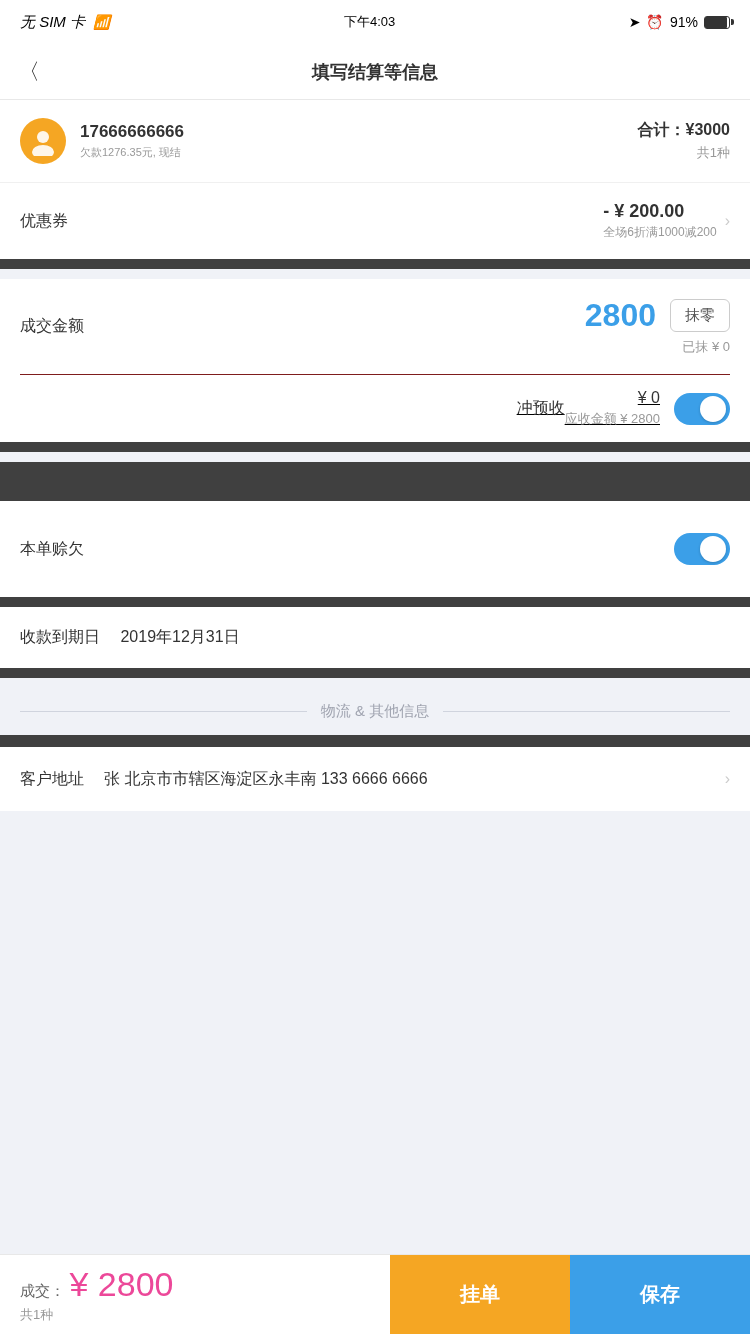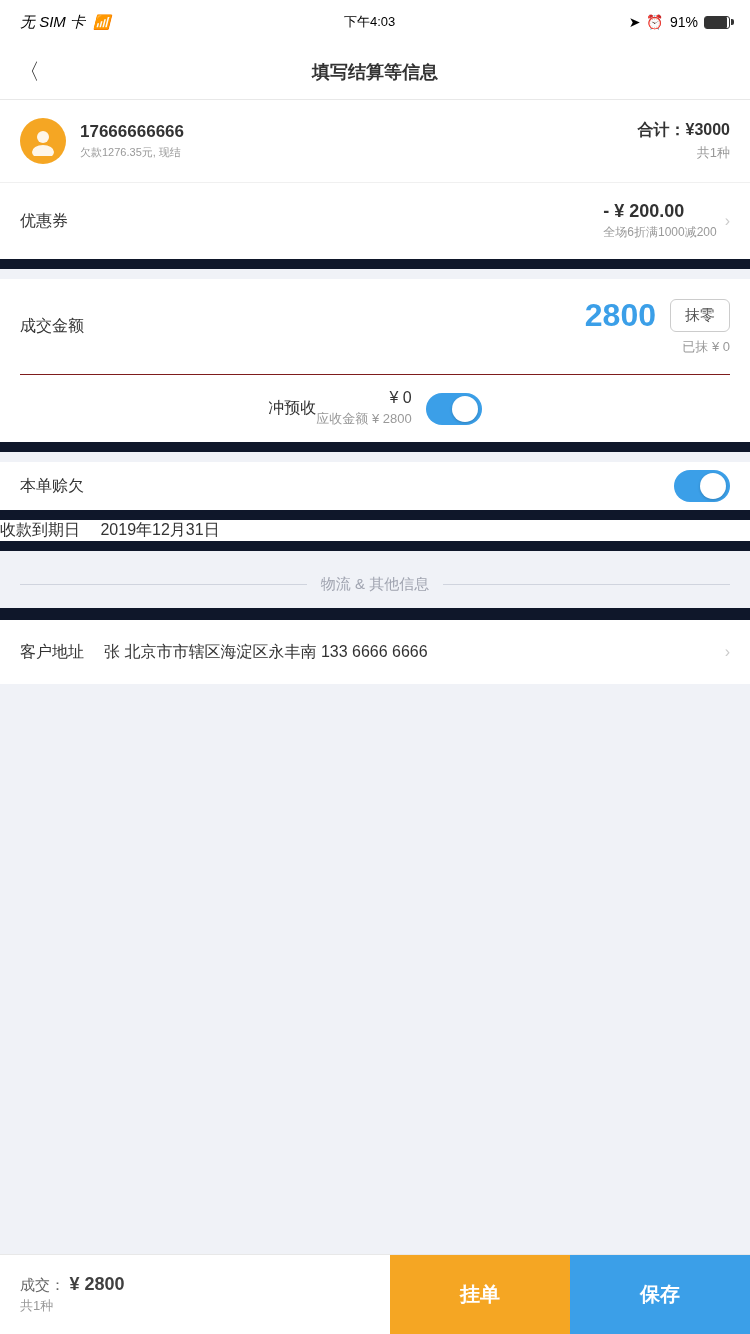--- a/index.html
+++ b/index.html
@@ -58,21 +58,21 @@
       cursor: pointer;
     }
     .nav-title {
       font-size: 18px;
       font-weight: 600;
       color: #333;
     }
 
     
     .content {
-      background: #0f172a;
+      background: #404040;
     }
 
     
     .card {
       background: #fff;
       margin-bottom: 10px;
     }
 
     
     .customer-row {
@@ -139,22 +139,23 @@
       color: #555;
       background: #fff;
       cursor: pointer;
     }
     .amount-sub { font-size: 13px; color: #999; margin-top: 4px; }
 
     
     .flush-row {
       display: flex;
       align-items: center;
-      justify-content: center;
+      justify-content: flex-end;
       padding: 14px 0;
+      text-decoration: underline;
     }
     .flush-center { text-align: right; }
     .flush-amount { font-size: 16px; color: #333; font-weight: 500; }
     .flush-sub { font-size: 13px; color: #999; margin-top: 3px; }
 
     
     .toggle {
       width: 56px; height: 32px; border-radius: 16px;
       background: #3b9fe8;
       position: relative;
@@ -171,27 +172,29 @@
     
     .debt-section {
       background: #fff;
       padding: 0 20px;
       margin-bottom: 10px;
     }
     .debt-row {
       display: flex;
       align-items: center;
       justify-content: space-between;
-      padding: 8px 0;
+      padding: 32px 0;
+      margin-top: 39px;
     }
     .debt-label { font-size: 16px; color: #333; }
 
     
     .due-date-section {
       background: #fff;
+      padding: 20px;
       margin-bottom: 10px;
     }
     .due-date-label { font-size: 16px; color: #333; }
     .due-date-value { font-size: 16px; color: #333; margin-left: 16px; }
 
     
     .divider-with-text {
       display: flex;
       align-items: center;
       padding: 14px 20px;
@@ -229,21 +232,21 @@
       display: flex;
       align-items: center;
       background: #fff;
       border-top: 1px solid #e8e8e8;
     }
     .bottom-summary {
       flex: 1;
       padding: 0 20px;
     }
     .bottom-label { font-size: 15px; color: #666; }
-    .bottom-amount { font-size: 18px; font-weight: 700; color: #404040; }
+    .bottom-amount { font-size: 34px; font-weight: 400; color: #ec4899; }
     .bottom-sub { font-size: 13px; color: #999; margin-top: 2px; }
     .btn-hang {
       width: 180px;
       height: 80px;
       background: #f5a623;
       display: flex; align-items: center; justify-content: center;
       font-size: 20px;
       font-weight: 600;
       color: #fff;
       cursor: pointer;

